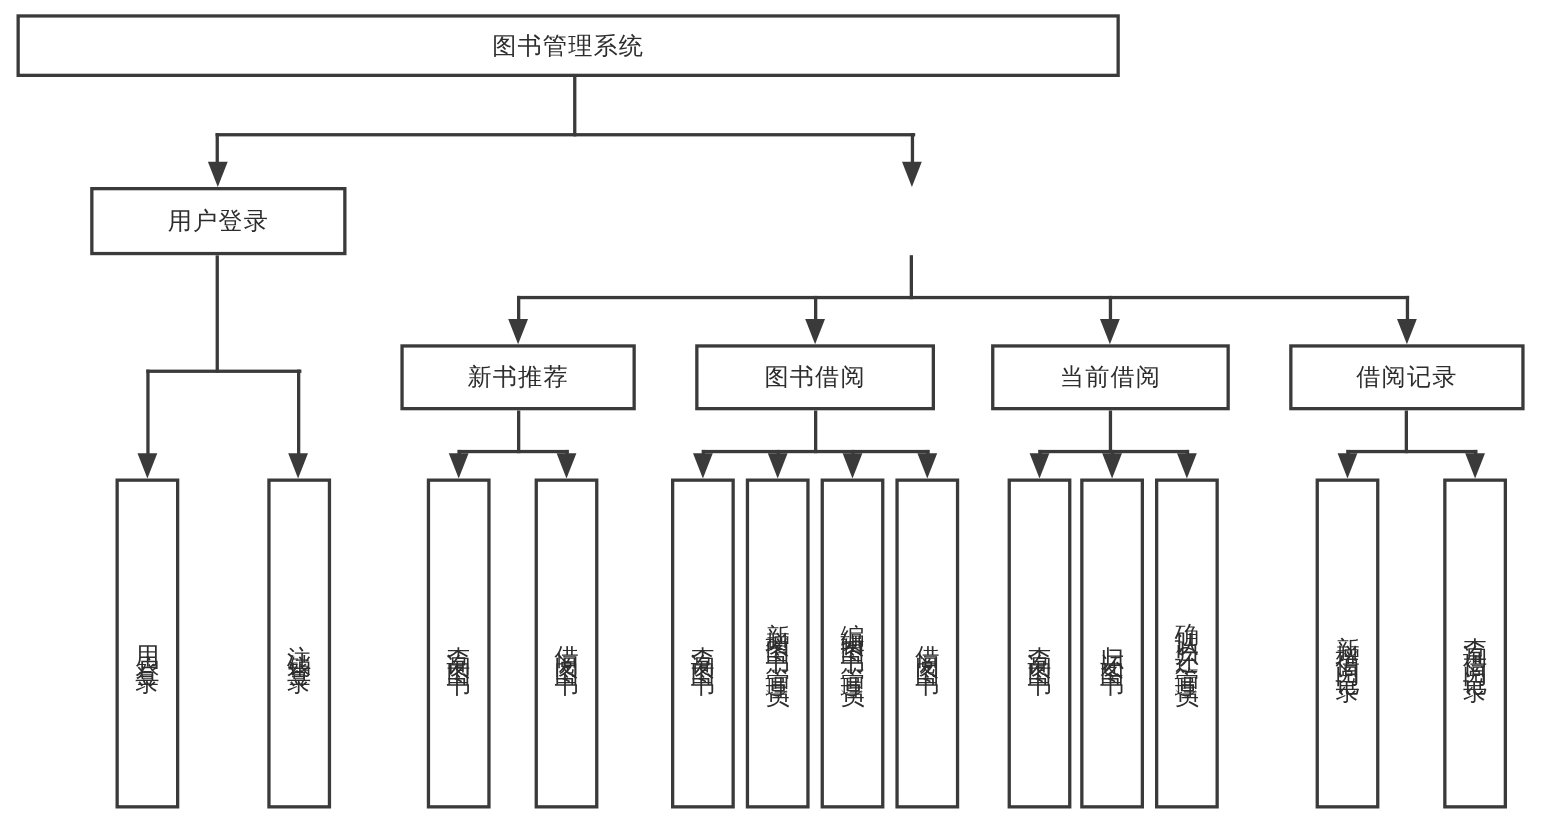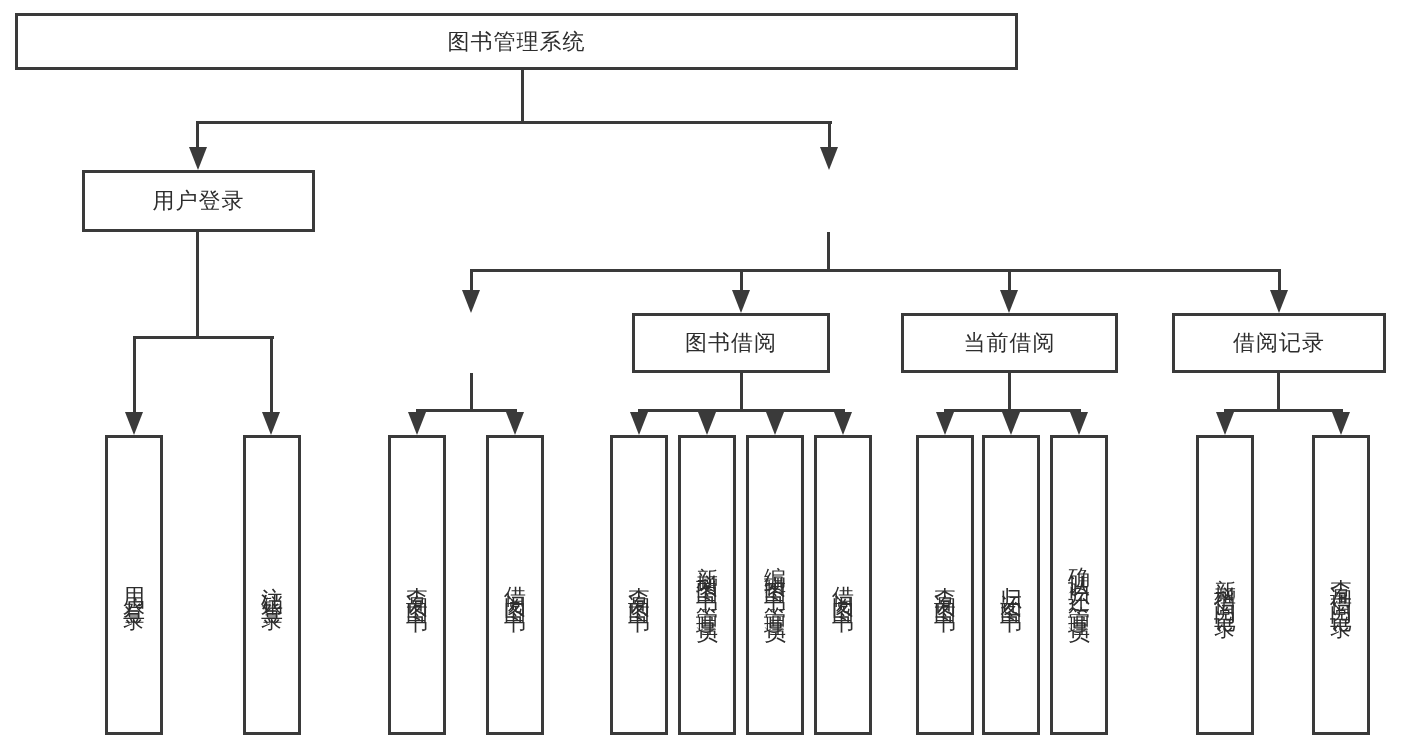--- a/index.html
+++ b/index.html
@@ -95,21 +95,24 @@
   <div class="arrow" style="left:1332px;top:412px;"></div>
 
   <div class="node hbox" style="left:15px;top:13px;width:1003px;height:57px;">
     <span>图书管理系统</span>
   </div>
 
   <div class="node hbox" style="left:82px;top:170px;width:233px;height:62px;">
     <span>用户登录</span>
   </div>
 
-  <div class="node hbox" style="left:632px;top:313px;width:198px;height:60px;">
+  <div class="node hbox" style="left:364px;top:313px;width:214px;height:60px;">
+    <span>新书推荐</span>
+  </div>
+  <div class="node hbox" style="left:632px;top:313px;width:218px;height:60px;">
     <span>图书借阅</span>
   </div>
   <div class="node hbox" style="left:901px;top:313px;width:217px;height:60px;">
     <span>当前借阅</span>
   </div>
   <div class="node hbox" style="left:1172px;top:313px;width:214px;height:60px;">
     <span>借阅记录</span>
   </div>
 
   <div class="node leaf" style="left:105px;">

